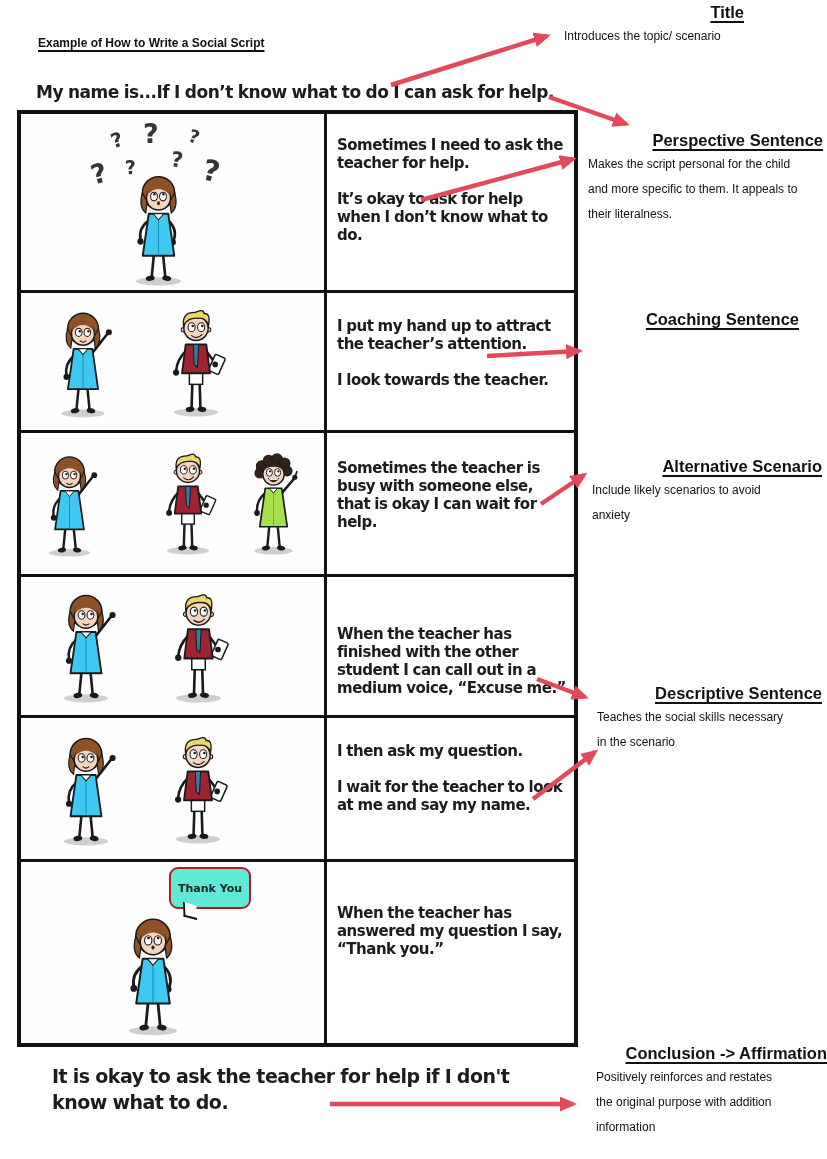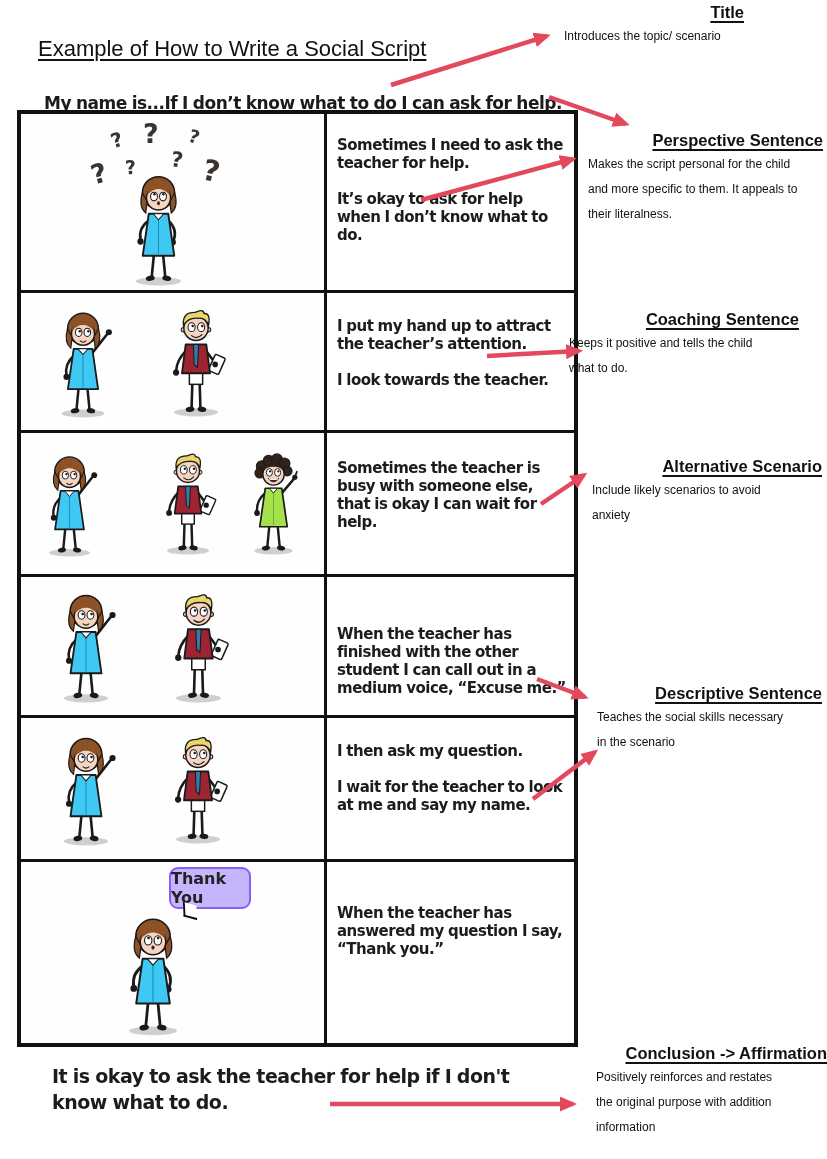--- a/index.html
+++ b/index.html
@@ -1,20 +1,20 @@
 <!DOCTYPE html>
 <html><head>
 <meta charset="utf-8">
 <style>
   html,body{margin:0;padding:0;background:#fff;}
   .page{position:relative;width:827px;height:1159px;background:#fff;overflow:hidden;
         font-family:"Liberation Sans",sans-serif;color:#111;}
   .abs{position:absolute;}
   
-  .doc-heading{font-weight:normal;font-size:22px;text-decoration:underline;
+  .doc-heading{font-weight:bold;font-size:12px;text-decoration:underline;
                text-decoration-thickness:2px;text-underline-offset:3px;white-space:nowrap;}
   .script-font{font-family:"DejaVu Sans",sans-serif;font-weight:bold;color:#1c1c1c;
                letter-spacing:-0.5px;word-spacing:-0.5px;}
   .script-title{font-size:17px;white-space:nowrap;}
   .conclusion-text{font-size:19px;line-height:1.35;margin-left:24px;}
   
   .sstable{left:17px;top:110px;width:561px;height:937px;border:4px solid #111;
            box-sizing:border-box;display:flex;flex-direction:column;background:#fff;}
   .srow{display:flex;box-sizing:border-box;}
   .srow + .srow{border-top:3px solid #111;}
@@ -30,23 +30,23 @@
   .r5 .cell-text{padding-top:24px;}
   .r6 .cell-text{padding-top:42px;}
   
   .annot{position:absolute;}
   .annot h3{margin:0 0 2px 0;font-size:16.5px;font-weight:bold;text-decoration:underline;
             text-decoration-thickness:2px;text-underline-offset:3px;white-space:nowrap;text-align:right;}
   .annot p{margin:0;font-size:12px;line-height:25px;}
   
   .char{position:absolute;}
   .qm{position:absolute;font-family:"DejaVu Sans",sans-serif;font-weight:bold;color:#3a3430;}
-  .bubble{position:absolute;background:#c4b5fd;border:2px solid #8b5cf6;border-radius:9px;
+  .bubble{position:absolute;background:#5eead4;border:2px solid #b91c1c;border-radius:9px;
           display:flex;align-items:center;justify-content:center;
-          font-family:"DejaVu Sans",sans-serif;font-weight:bold;font-size:16px;color:#222;}
+          font-family:"DejaVu Sans",sans-serif;font-weight:bold;font-size:11px;color:#222;}
   .bubble:after{content:"";position:absolute;left:12px;bottom:-11px;width:12px;height:12px;
           background:#fff;border-left:2px solid #111;border-bottom:2px solid #111;
           transform:rotate(15deg) skewX(18deg);}
   .arrows{position:absolute;left:0;top:0;pointer-events:none;}
 </style>
 </head>
 <body>
 
 <div class="page">
 
@@ -155,21 +155,21 @@
         <circle cx="45" cy="35.5" r="1.6" fill="#1a1a1a"></circle>
           <circle cx="57" cy="35.5" r="1.6" fill="#1a1a1a"></circle>
         <path d="M42,45.5 Q50,56 58,45.5 Q50,49 42,45.5 Z" fill="#42251b" stroke="#1a1a1a" stroke-width="1.2"></path>
         <path d="M43.5,46 Q50,48.5 56.5,46" stroke="#fff" stroke-width="1.8" fill="none"></path>
       </symbol>
     </defs>
   </svg>
 
   <div class="abs doc-heading" style="left:38px;top:36px;">Example of How to Write a Social Script</div>
 
-  <div class="abs script-font script-title" style="left:44px;top:82px;margin-top:11px;">My name is...If I don’t know what to do I can ask for help.</div>
+  <div class="abs script-font script-title" style="left:36px;top:82px;">My name is...If I don’t know what to do I can ask for help.</div>
 
   <div class="abs sstable">
 
     <div class="srow r1" style="height:176px;">
       <div class="cell-illus">
         <span class="qm" style="left:90px;top:14px;font-size:20px;transform:rotate(-18deg);">?</span>
         <span class="qm" style="left:122px;top:4px;font-size:27px;">?</span>
         <span class="qm" style="left:168px;top:12px;font-size:18px;transform:rotate(18deg);">?</span>
         <span class="qm" style="left:70px;top:44px;font-size:27px;transform:rotate(-15deg);">?</span>
         <span class="qm" style="left:104px;top:42px;font-size:19px;transform:rotate(-5deg);">?</span>
@@ -267,21 +267,20 @@
   <div class="annot" style="left:564px;top:3px;width:180px;">
     <h3>Title</h3>
     <p style="width:165px;">Introduces the topic/ scenario</p>
   </div>
   <div class="annot" style="left:588px;top:131px;width:235px;">
     <h3>Perspective Sentence</h3>
     <p style="width:212px;">Makes the script personal for the child and more specific to them. It appeals to their literalness.</p>
   </div>
   <div class="annot" style="left:569px;top:310px;width:230px;">
     <h3>Coaching Sentence</h3>
-    <p style="width:196px;">Keeps it positive and tells the child what to do.</p>
   </div>
   <div class="annot" style="left:592px;top:457px;width:230px;">
     <h3>Alternative Scenario</h3>
     <p style="width:192px;">Include likely scenarios to avoid anxiety</p>
   </div>
   <div class="annot" style="left:597px;top:684px;width:225px;">
     <h3>Descriptive Sentence</h3>
     <p style="width:198px;">Teaches the social skills necessary in the scenario</p>
   </div>
   <div class="annot" style="left:596px;top:1044px;width:231px;">

